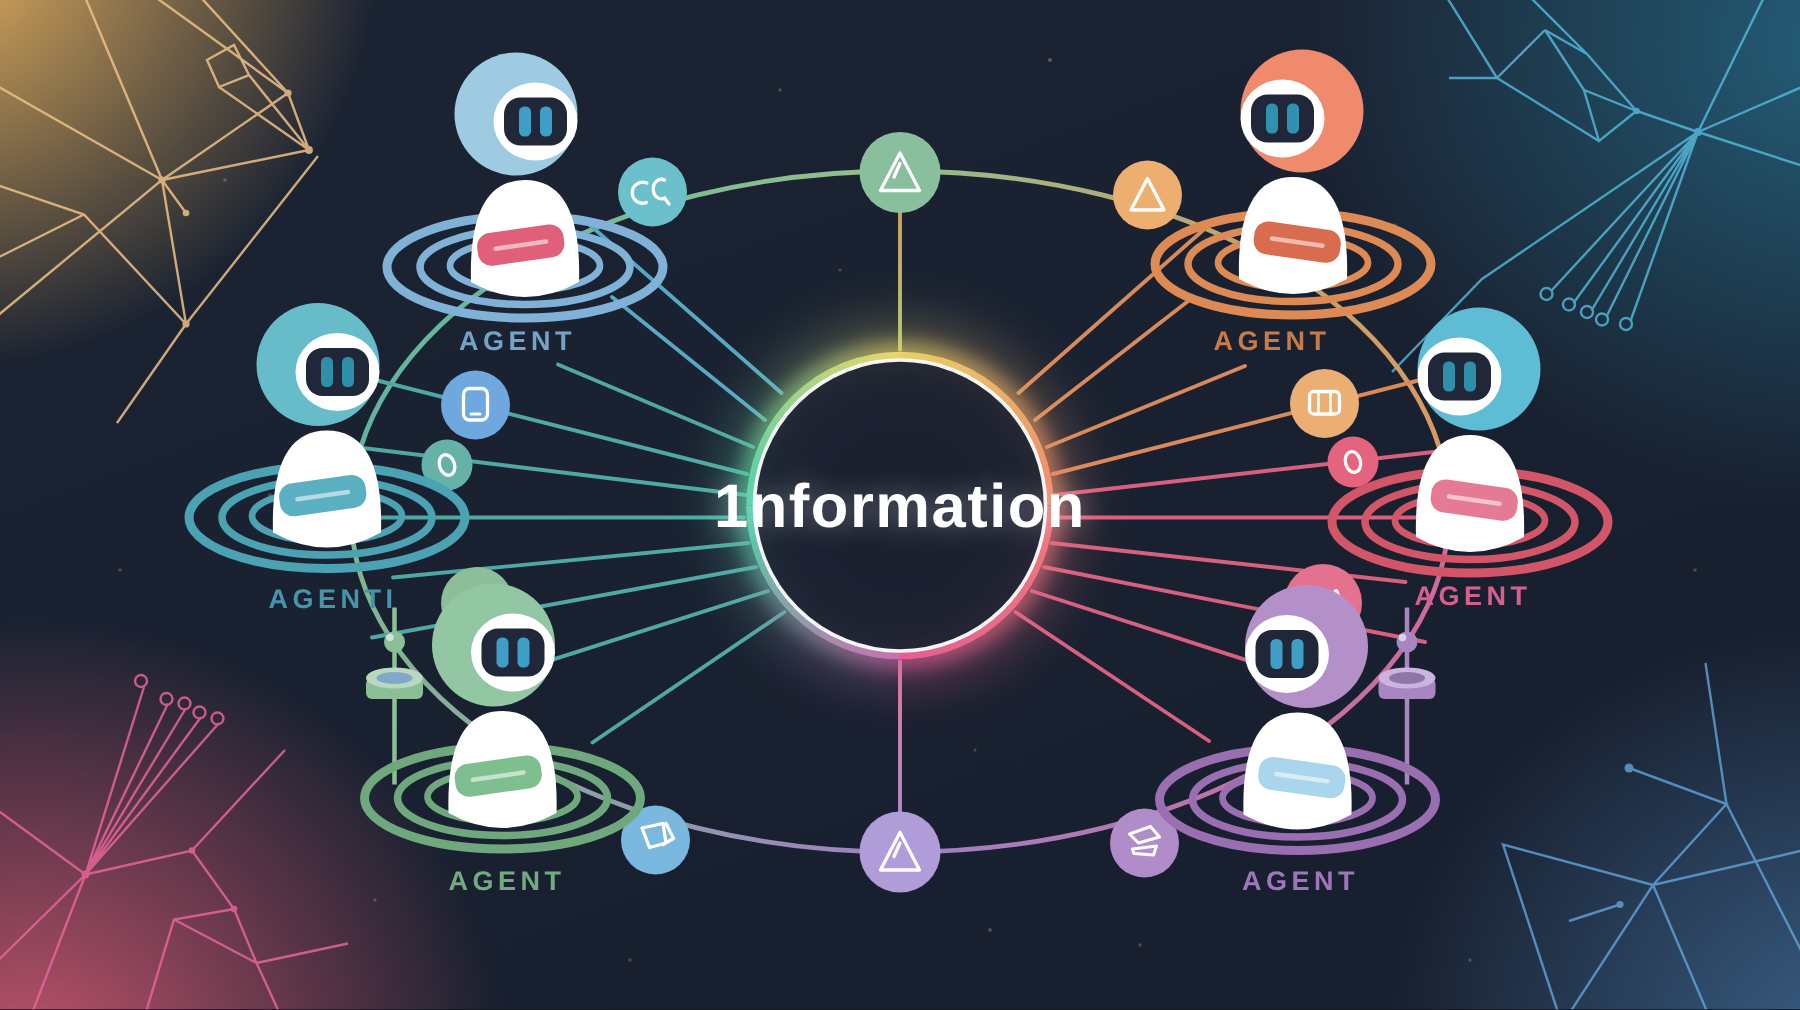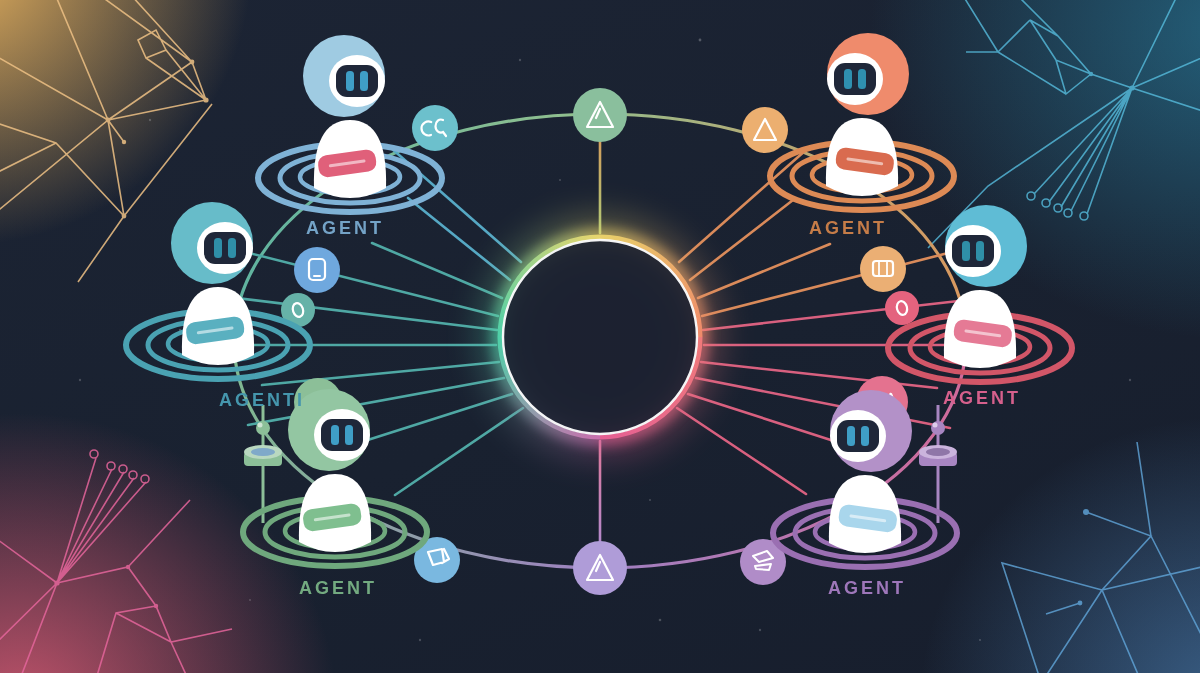--- a/index.html
+++ b/index.html
@@ -299,20 +299,21 @@
     <use href="#robot-symbol" width="220" height="212"></use>
   </g>
   <g class="robot" style="--head:#93c6a2;--ring:#6fa87d;--eye:#3f9ec6;--item:#7fbf8f;" transform="translate(225,374)">
     <use href="#robot-symbol" width="220" height="212"></use>
   </g>
   <g class="robot" style="--head:#b391c8;--ring:#9a6fb2;--eye:#3f9ec6;--item:#a9d6ec;" transform="translate(975,375) scale(-1,1)">
     <use href="#robot-symbol" width="220" height="212"></use>
   </g>
 </svg>
 
+<div class="center-label">1nformation</div>
 <div class="lbl lbl-tl" style="left:345px;top:228px;">AGENT</div>
 <div class="lbl lbl-tr" style="left:848px;top:228px;">AGENT</div>
-<div class="lbl lbl-ml" style="left:222px;top:400px;margin-left:40px;">AGENTI</div>
+<div class="lbl lbl-ml" style="left:222px;top:400px;">AGENTI</div>
 <div class="lbl lbl-mr" style="left:982px;top:398px;">AGENT</div>
 <div class="lbl lbl-bl" style="left:338px;top:588px;">AGENT</div>
 <div class="lbl lbl-br" style="left:867px;top:588px;">AGENT</div>
 
 </div>
 
 </body></html>

